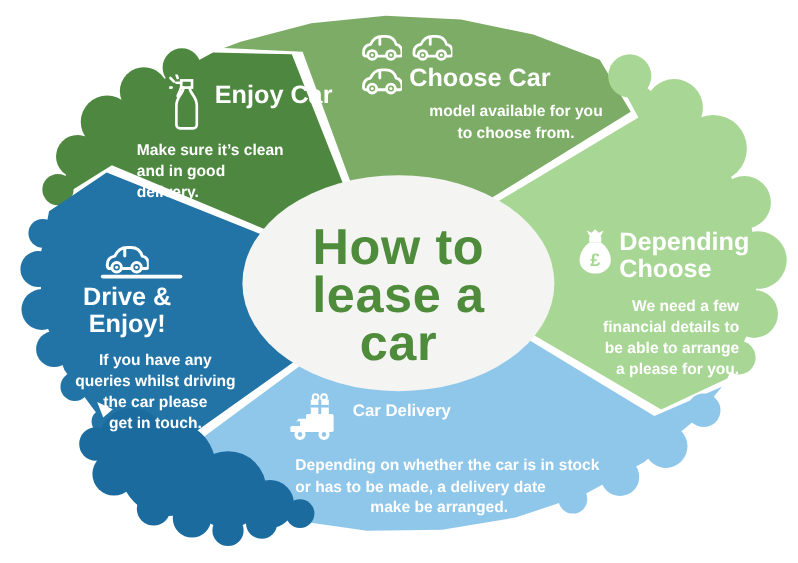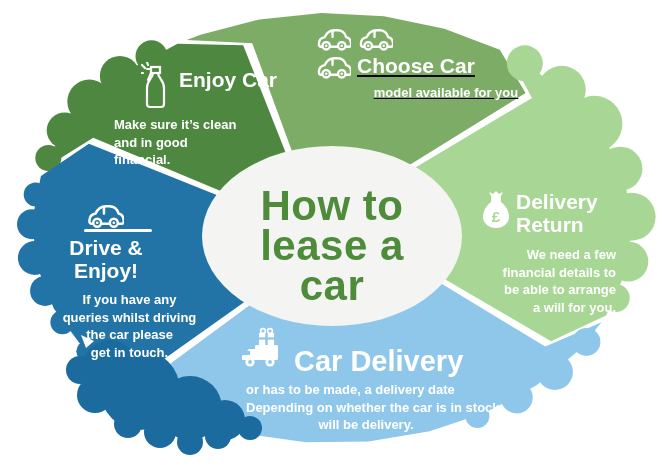--- a/index.html
+++ b/index.html
@@ -94,25 +94,25 @@
         <rect x="5" y="3" width="9" height="6"></rect>
         <path d="M5,5 H1"></path>
         <path d="M5,9 l-3,7"></path>
         <path d="M7,9 c0,5 -6,7 -6,15 v16 a3,3 0 0 0 3,3 h11 a3,3 0 0 0 3,-3 V24 c0,-8 -6,-10 -6,-15"></path>
       </svg>
       <div class="sec-title" style="margin-top:6px;">Enjoy Car</div>
     </div>
     <div class="sec-body tal" style="margin:4px 0 0 -27px;width:140px;">
       <div>Make sure it’s clean</div>
       <div>and in good</div>
-      <div>financial.</div>
-    </div>
-  </div>
-
-  <div class="abs" style="left:316px;top:26px;text-decoration:underline;">
+      <div>delivery.</div>
+    </div>
+  </div>
+
+  <div class="abs" style="left:300px;top:26px;">
     <div class="cars-row">
       <svg class="icon car-choose" width="35" height="26" viewBox="0 0 36 26">
           <g fill="none" stroke="#FFFFFF" stroke-width="2.4" stroke-linecap="round" stroke-linejoin="round">
             <path d="M3,18 q0,-6 6,-7 q3,-7 10,-7 h3 q7,0 9,7 q5,1 5,7 v1 a2,2 0 0 1 -2,2 H5 a2,2 0 0 1 -2,-2 z"></path>
             <path d="M17,5 v6"></path>
             <circle cx="10.5" cy="20" r="3.8" fill="#7CAC66"></circle>
             <circle cx="26.5" cy="20" r="3.8" fill="#7CAC66"></circle>
           </g>
           <circle cx="10.5" cy="20" r="1.3" fill="#FFFFFF"></circle>
           <circle cx="26.5" cy="20" r="1.3" fill="#FFFFFF"></circle>
@@ -136,66 +136,67 @@
             <circle cx="10.5" cy="20" r="3.8" fill="#7CAC66"></circle>
             <circle cx="26.5" cy="20" r="3.8" fill="#7CAC66"></circle>
           </g>
           <circle cx="10.5" cy="20" r="1.3" fill="#FFFFFF"></circle>
           <circle cx="26.5" cy="20" r="1.3" fill="#FFFFFF"></circle>
         </svg>
       <div class="sec-title">Choose Car</div>
     </div>
     <div class="sec-body tac" style="margin:4px 0 0 44px;width:172px;">
       <div>model available for you</div>
+      <div>to choose from.</div>
     </div>
   </div>
 
   <div class="abs" style="left:482px;top:190px;">
     <div class="title-row">
       <svg class="icon" width="28" height="40" viewBox="0 0 28 38">
         <path fill="#FFFFFF" d="M10,7 L7,1 l4,2 3,-3 3,3 4,-2 -3,6 z"></path>
         <rect fill="#FFFFFF" x="9" y="6" width="10" height="5" rx="1"></rect>
         <path fill="#FFFFFF" d="M9,11 h10 c5,4 8,9 8,15 a13,11 0 0 1 -26,0 c0,-6 3,-11 8,-15 z"></path>
         <text x="14" y="31" font-size="15" font-family="Liberation Sans, sans-serif" font-weight="bold" fill="var(--c-financial_details)" text-anchor="middle">£</text>
       </svg>
       <div class="sec-title">
-        <div>Delivery</div>
-        <div>Return</div>
+        <div>Depending</div>
+        <div>Choose</div>
       </div>
     </div>
     <div class="sec-body tal" style="margin:10px 0 0 4px;width:130px;text-align:right;">
       <div>We need a few</div>
       <div>financial details to</div>
       <div>be able to arrange</div>
-      <div>a will for you.</div>
+      <div>a please for you.</div>
     </div>
   </div>
 
   <div class="abs" style="left:240px;top:327px;">
     <div class="title-row">
       <svg class="icon" width="48" height="44" viewBox="0 -4 48 42">
         <circle cx="23" cy="-1" r="2.4" fill="none" stroke="#FFFFFF" stroke-width="1.6"></circle>
         <circle cx="30" cy="-1" r="2.4" fill="none" stroke="#FFFFFF" stroke-width="1.6"></circle>
         <rect x="19" y="1" width="15" height="12" fill="#FFFFFF"></rect>
         <rect x="25.3" y="1" width="2.4" height="12" fill="var(--c-car_delivery)"></rect>
         <rect x="19" y="5.4" width="15" height="2.2" fill="var(--c-car_delivery)"></rect>
         <rect x="15" y="13" width="23" height="15" rx="1.5" fill="#FFFFFF"></rect>
         <path d="M16,17 h-7 l-7,7 v4 h14 z" fill="#FFFFFF"></path>
         <path d="M10,19 h-4 l-3.4,4 h7.4 z" fill="var(--c-car_delivery)"></path>
         <circle cx="10" cy="30" r="4.6" fill="#FFFFFF"></circle>
         <circle cx="10" cy="30" r="1.9" fill="var(--c-car_delivery)"></circle>
         <circle cx="30" cy="30" r="4.6" fill="#FFFFFF"></circle>
         <circle cx="30" cy="30" r="1.9" fill="var(--c-car_delivery)"></circle>
       </svg>
-      <div class="sec-title" style="font-size:29px;margin-top:23px;">Car Delivery</div>
+      <div class="sec-title" style="font-size:14px;margin-top:4px;">Car Delivery</div>
     </div>
     <div class="sec-body tal" style="margin:8px 0 0 6px;width:300px;">
+      <div>Depending on whether the car is in stock</div>
       <div>or has to be made, a delivery date</div>
-      <div>Depending on whether the car is in stock</div>
-      <div class="tac" style="width:240px;">will be delivery.</div>
+      <div class="tac" style="width:240px;">make be arranged.</div>
     </div>
   </div>
 
   <div class="abs" style="left:86px;top:202px;">
     <svg class="icon car-drive" width="38" height="27" viewBox="0 0 36 26">
         <g fill="none" stroke="#FFFFFF" stroke-width="2.4" stroke-linecap="round" stroke-linejoin="round">
           <path d="M3,18 q0,-6 6,-7 q3,-7 10,-7 h3 q7,0 9,7 q5,1 5,7 v1 a2,2 0 0 1 -2,2 H5 a2,2 0 0 1 -2,-2 z"></path>
           <path d="M17,5 v6"></path>
           <circle cx="10.5" cy="20" r="3.8" fill="#2274A7"></circle>
           <circle cx="26.5" cy="20" r="3.8" fill="#2274A7"></circle>

